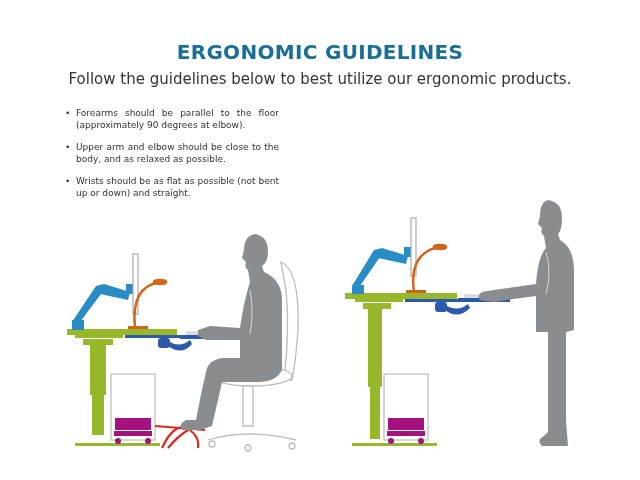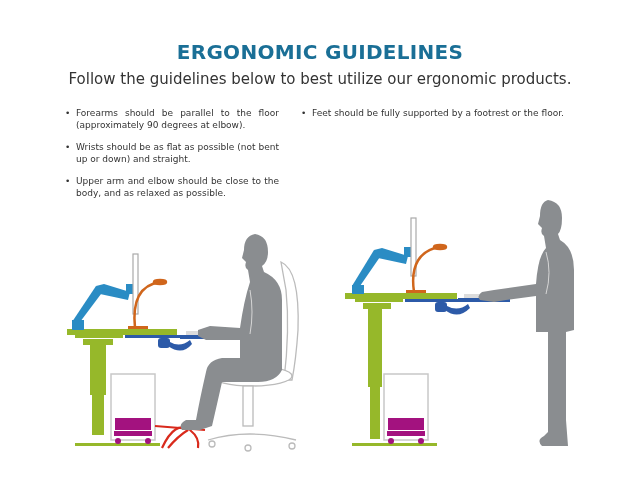--- a/index.html
+++ b/index.html
@@ -14,25 +14,24 @@
   svg.illus { position: absolute; left: 0; top: 0; }
 </style>
 </head>
 <body>
 
 <div class="title">ERGONOMIC GUIDELINES</div>
 <div class="subtitle">Follow the guidelines below to best utilize our ergonomic products.</div>
 
 <div class="col col-left">
   <div class="bullet">Forearms should be parallel to the floor (approximately 90 degrees at elbow).</div>
+  <div class="bullet">Upper arm and elbow should be close to the body, and as relaxed as possible.</div>
   <div class="bullet">Wrists should be as flat as possible (not bent up or down) and straight.</div>
-  <div class="bullet">Upper arm and elbow should be close to the body, and as relaxed as possible.</div>
 </div>
 <div class="col col-right">
-  <div class="bullet">Feet should be fully supported by a footrest or the floor.</div>
 </div>
 
 <svg class="illus" width="640" height="480" viewBox="0 0 640 480">
 
   <g>
 
     <g fill="#96b82a">
       <rect x="67" y="329" width="110" height="6"></rect>
       <rect x="75" y="335" width="48" height="3"></rect>
       <rect x="83" y="339" width="30" height="6"></rect>

